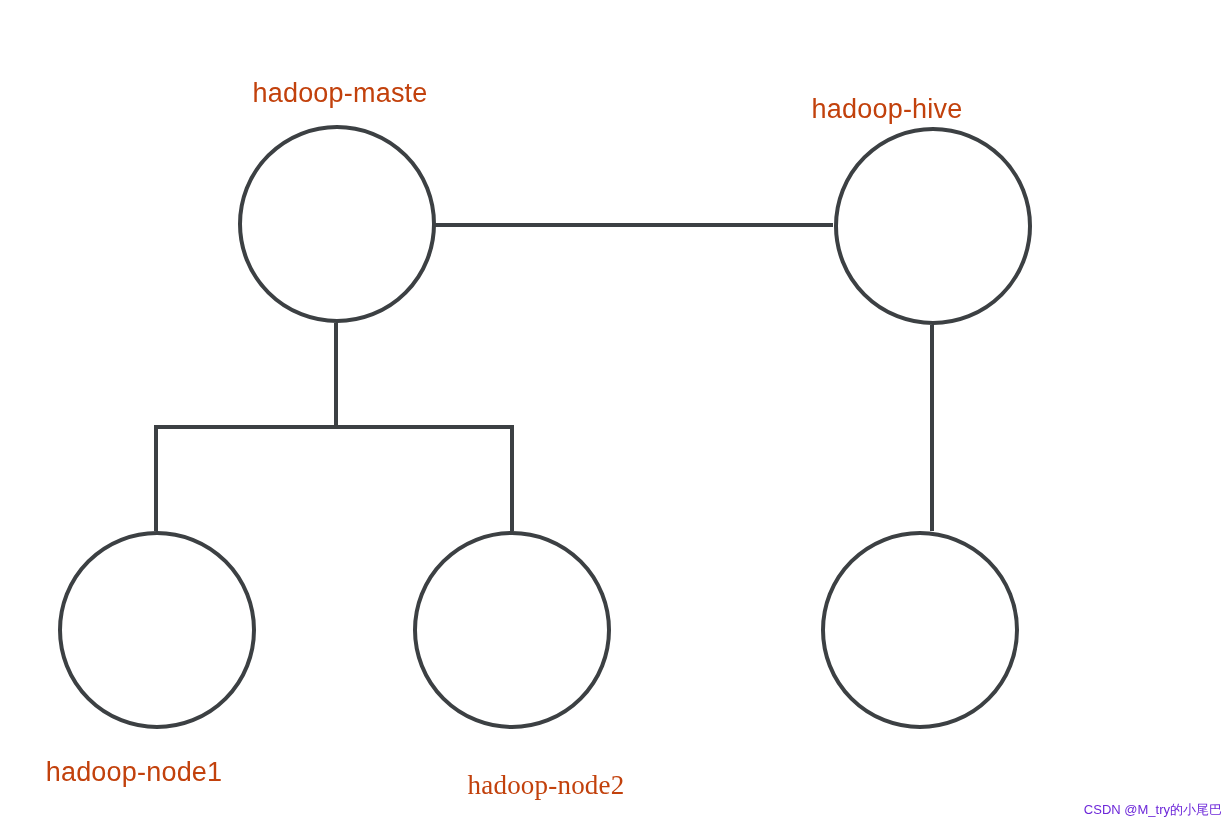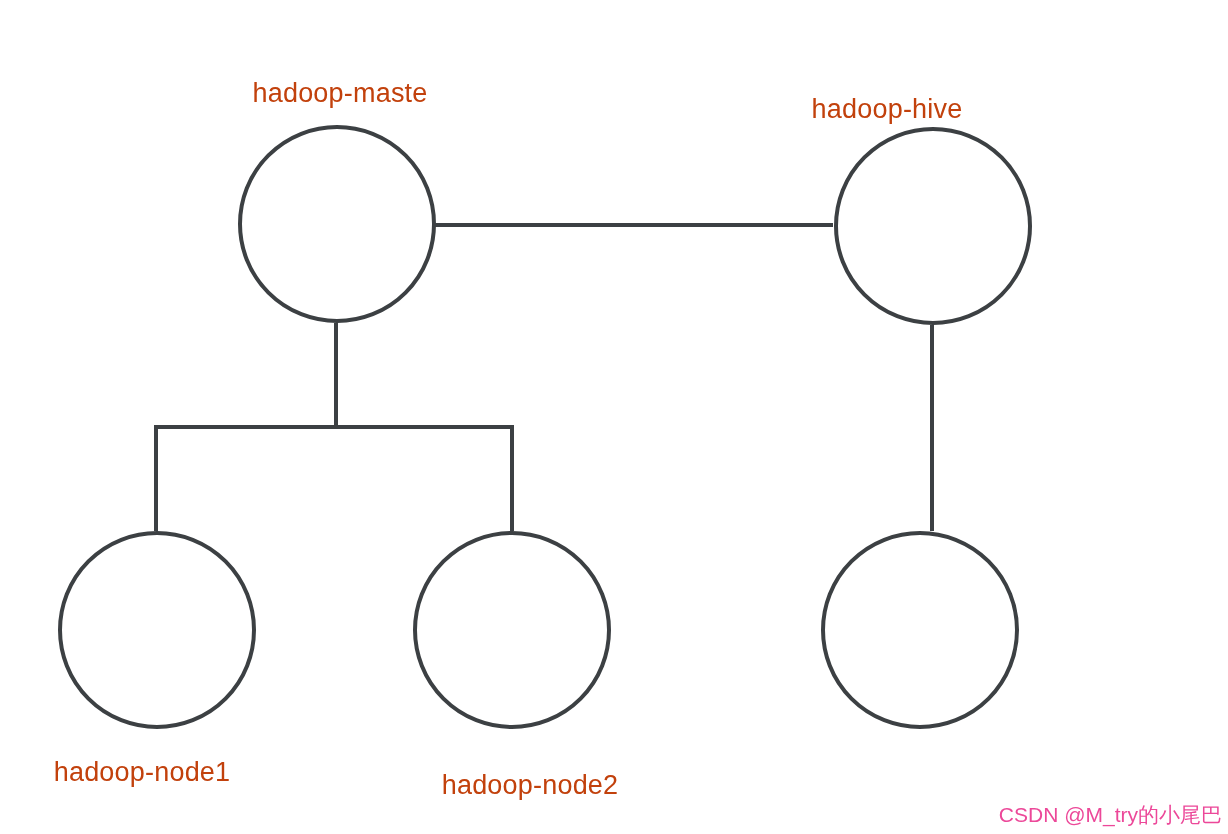--- a/index.html
+++ b/index.html
@@ -36,29 +36,29 @@
     position: absolute;
     transform: translateX(-50%);
     font-size: 27px;
     line-height: 1.1;
     color: #c2410c;
     white-space: nowrap;
     letter-spacing: 0.2px;
   }
   .label-maste { left: 340px; top: 79px; }
   .label-hive  { left: 887px; top: 95px; }
-  .label-node1 { left: 134px; top: 758px; margin-left: 8px; }
-  .label-node2 { left: 530px; top: 771px; }
+  .label-node1 { left: 134px; top: 758px; }
+  .label-node2 { left: 546px; top: 771px; font-family: Liberation Serif, serif; }
   .label-mysql { left: 1079px; top: 649px; }
   .watermark {
     position: absolute;
     right: 6px;
     top: 801px;
-    font-size: 21px;
-    color: #ec4899;
+    font-size: 13px;
+    color: #6d28d9;
     white-space: nowrap;
   }
 </style>
 </head>
 <body>
 
 <div class="canvas">
 
   <svg class="diagram-svg" viewBox="0 0 1228 834" xmlns="http://www.w3.org/2000/svg">
 

